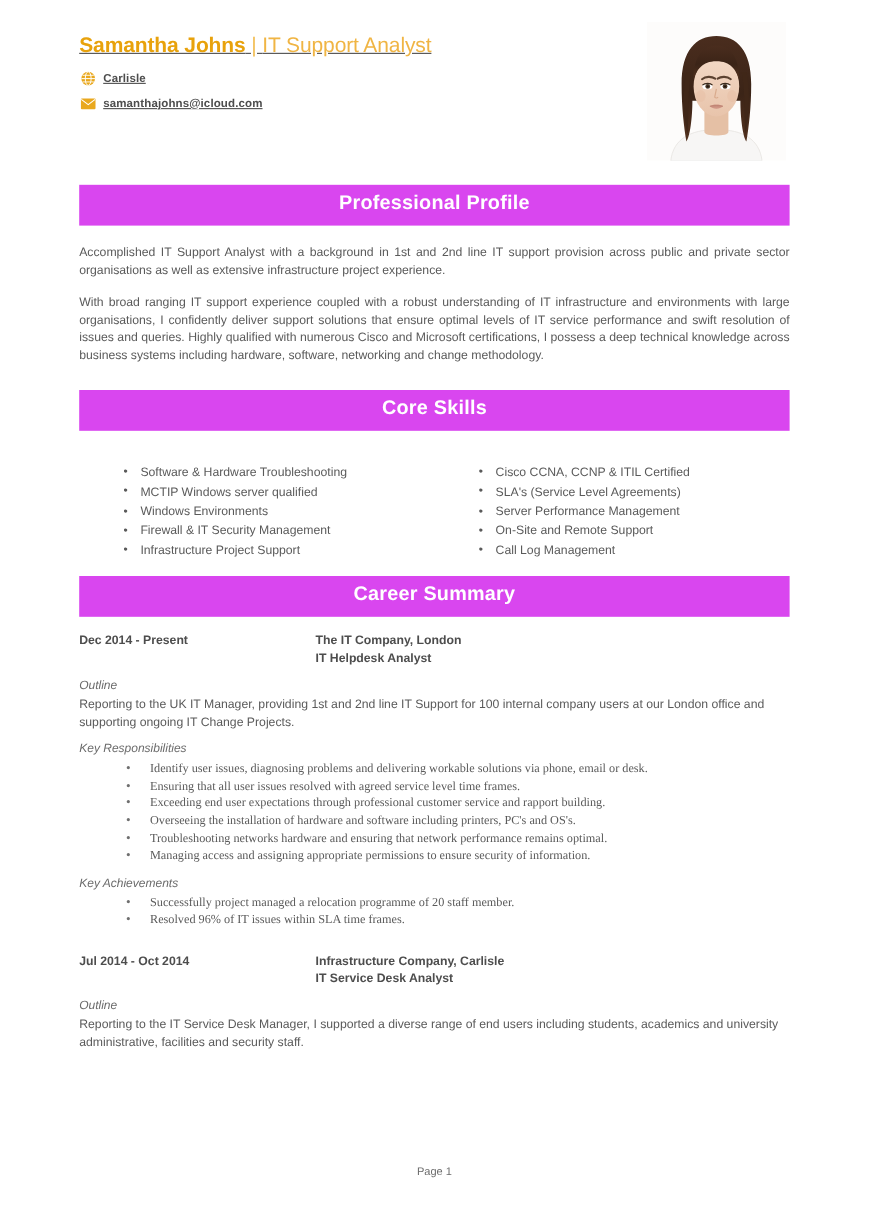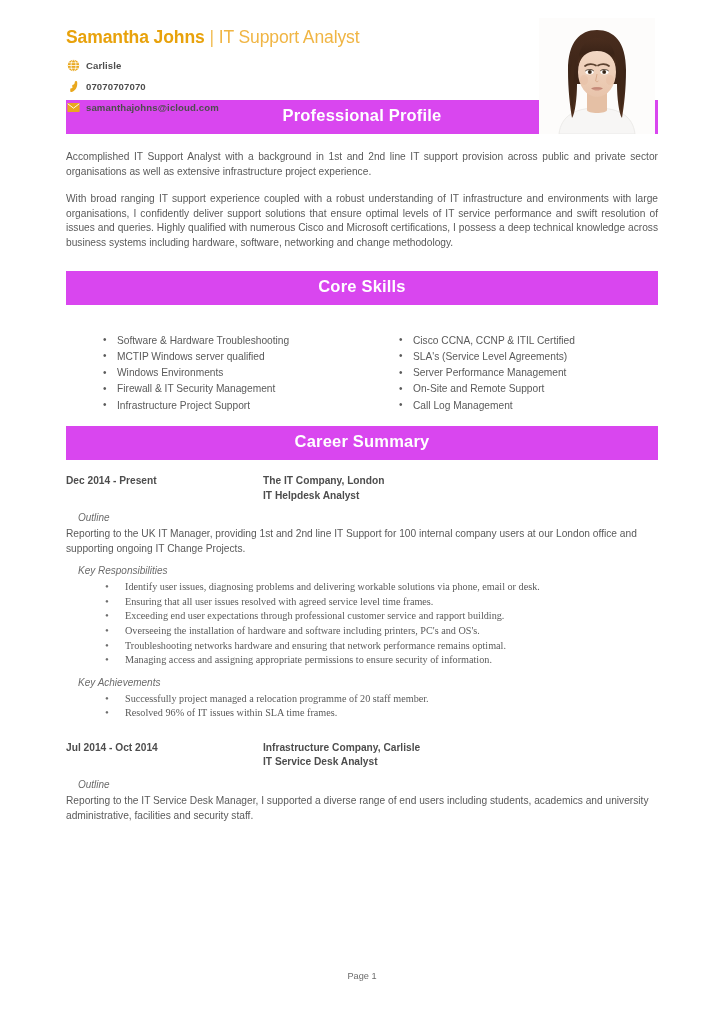--- a/index.html
+++ b/index.html
@@ -20,22 +20,23 @@
     height: 1024px;
     position: relative;
     box-sizing: border-box;
     padding: 0 66px;
   }
 
   
   .header {
     position: relative;
     padding-top: 26px;
-    height: 100px;
+    height: 154px;
     box-sizing: border-box;
+    text-decoration: underline;
   }
   .name-line {
     font-size: 17.5px;
     line-height: 22px;
     letter-spacing: -0.1px;
     white-space: nowrap;
   }
   .name {
     color: #E8A20C;
     font-weight: bold;
@@ -158,21 +159,20 @@
     color: #4d4d4d;
     line-height: 14.5px;
   }
   .job-org div { display: block; }
   .subhead {
     font-size: 10px;
     font-style: italic;
     color: #6b6b6b;
     margin-top: 9px;
     margin-bottom: 4px;
-    margin-left: 12px;
   }
   .job-para {
     font-size: 10.2px;
     line-height: 14.6px;
     color: #5a5a5a;
     margin: 0;
   }
   ul.bullets {
     list-style: none;
     margin: 0;
@@ -225,28 +225,20 @@
             <circle cx="8" cy="8" r="7" fill="#E9A81E"></circle>
             <ellipse cx="8" cy="8" rx="3" ry="7" fill="none" stroke="#ffffff" stroke-width="1"></ellipse>
             <line x1="1" y1="8" x2="15" y2="8" stroke="#ffffff" stroke-width="1"></line>
             <line x1="2.2" y1="4.6" x2="13.8" y2="4.6" stroke="#ffffff" stroke-width="0.9"></line>
             <line x1="2.2" y1="11.4" x2="13.8" y2="11.4" stroke="#ffffff" stroke-width="0.9"></line>
           </svg>
         </span>
         <span class="contact-text">Carlisle</span>
       </div>
 
-      <div class="contact-row">
-        <span class="contact-icon">
-          <svg width="13" height="13" viewBox="0 0 16 16">
-            <path d="M10.8 1.3c0.9-0.3 1.6 0.2 1.7 1.1 0.3 2.6 0.1 5.3-1.2 7.6-1.2 2.2-3.2 3.9-5.6 4.7-0.9 0.3-1.7-0.3-1.7-1.2 0-0.7 0-1.4 0-2.1 0-0.6 0.4-1 1-1.1 0.5-0.1 1-0.2 1.4-0.5 0.4-0.3 0.5-0.8 0.3-1.2-0.3-0.6-0.4-1.2-0.3-1.8 0.1-0.5 0.5-0.8 1-0.9 0.6-0.1 1.1-0.4 1.5-0.9 0.4-0.6 0.6-1.3 0.6-2 0-0.7 0.4-1.4 1.3-1.7z" fill="#E9A81E"></path>
-          </svg>
-        </span>
-        <span class="contact-text">07070707070</span>
-      </div>
 
       <div class="contact-row">
         <span class="contact-icon">
           <svg width="13" height="11" viewBox="0 0 16 12">
             <rect x="0.5" y="0.5" width="15" height="11" rx="1" fill="#E9A81E"></rect>
             <path d="M0.9 1.4 L8 6.8 L15.1 1.4" fill="none" stroke="#ffffff" stroke-width="1.1"></path>
           </svg>
         </span>
         <span class="contact-text">samanthajohns@icloud.com</span>
       </div>

